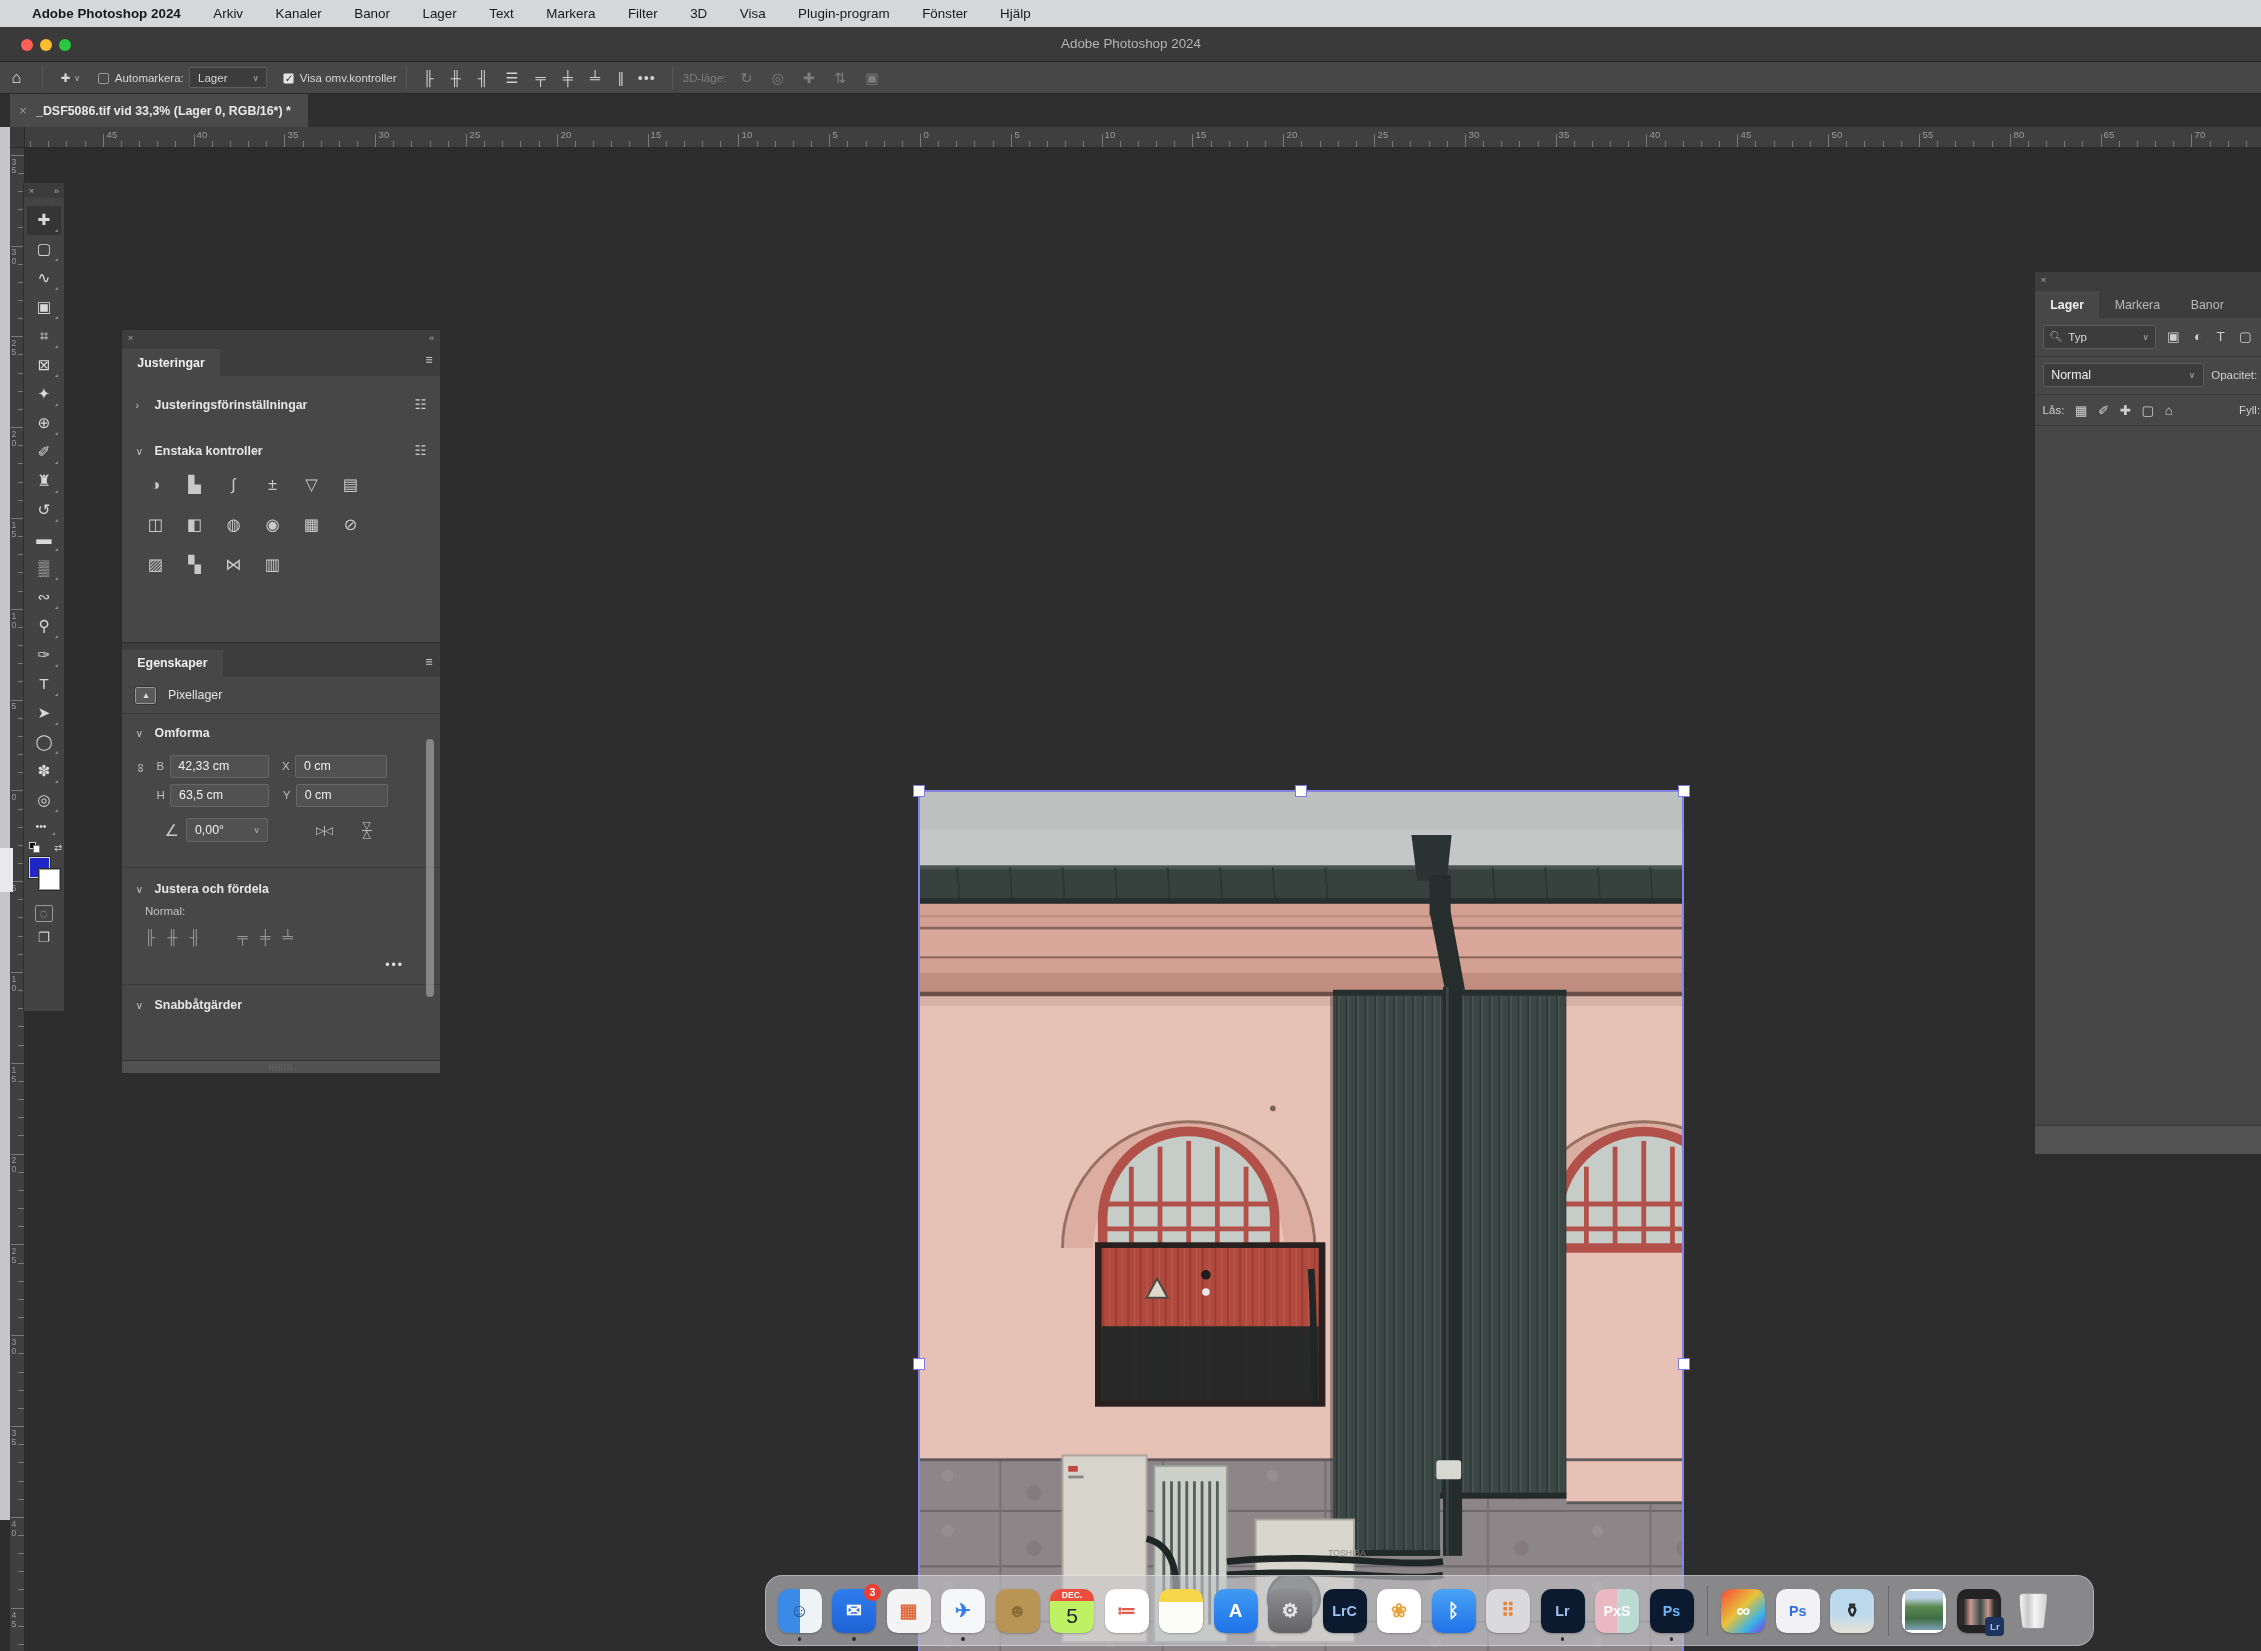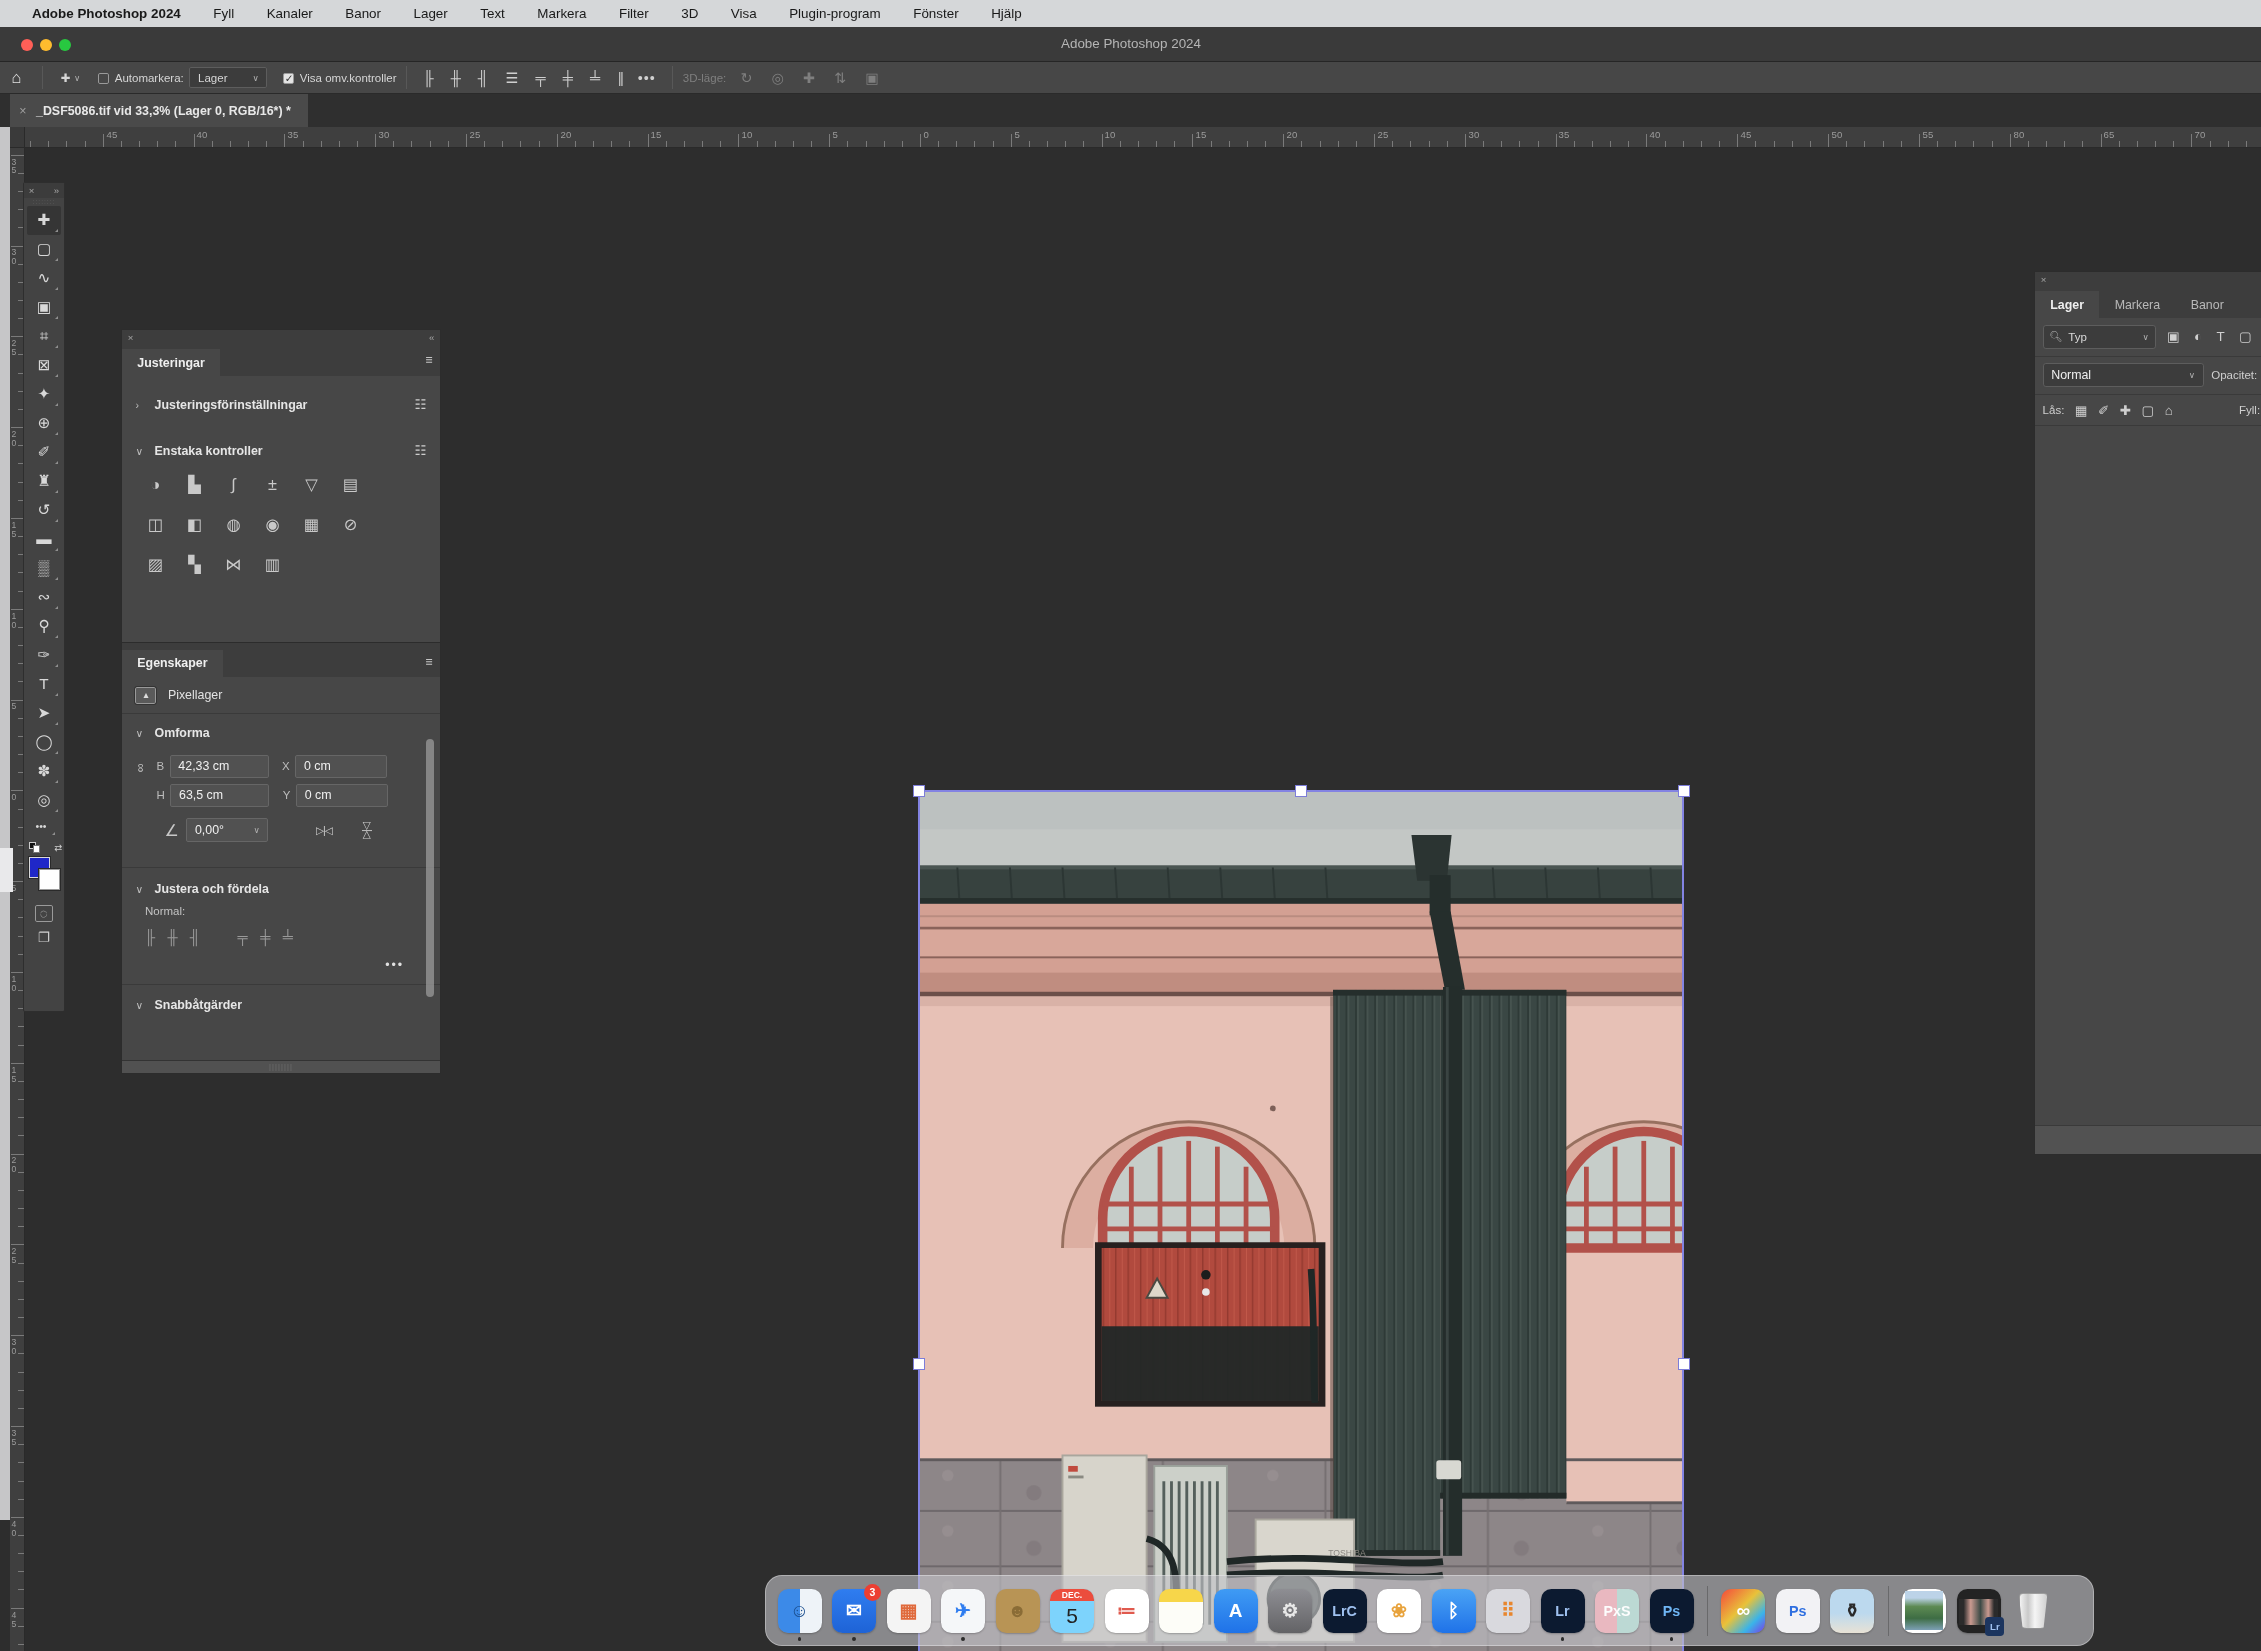--- a/index.html
+++ b/index.html
@@ -201,21 +201,21 @@
 </style>
 </head>
 <body>
 
 <div id="stage">
 
   <div class="abs menubar">
     <span class="app-name menu-item">Adobe Photoshop 2024</span>
 
     <span class="menu-items" style="display:flex; gap:32.5px;">
-        <span class="menu-item">Fyll</span>
+        <span class="menu-item">Arkiv</span>
         <span class="menu-item">Kanaler</span>
         <span class="menu-item">Banor</span>
         <span class="menu-item">Lager</span>
         <span class="menu-item">Text</span>
         <span class="menu-item">Markera</span>
         <span class="menu-item">Filter</span>
         <span class="menu-item">3D</span>
         <span class="menu-item">Visa</span>
         <span class="menu-item">Plugin-program</span>
         <span class="menu-item">Fönster</span>
@@ -870,21 +870,21 @@
     </div>
     <div class="lp-foot"></div>
   </div>
 
   <div class="abs dock">
       <div class="dock-tile running" style="background: linear-gradient(90deg, rgb(60, 138, 232) 50%, rgb(238, 243, 248) 50%); color: rgb(27, 79, 143);">☺</div>
       <div class="dock-tile running" style="background: linear-gradient(rgb(47, 125, 240), rgb(30, 99, 214));">✉<span class="badge">3</span></div>
       <div class="dock-tile" style="background: rgb(244, 244, 244); color: rgb(224, 106, 60);">▦</div>
       <div class="dock-tile running" style="background: rgb(245, 247, 249); color: rgb(47, 125, 240);">✈</div>
       <div class="dock-tile" style="background: rgb(184, 148, 85); color: rgb(138, 108, 54);">☻</div>
-      <div class="dock-tile cal-tile" style="background: #7dd3fc;">
+      <div class="dock-tile cal-tile" style="background: #bef264;">
         <div class="cal-month">DEC.</div>
         <div class="cal-day">5</div>
       </div>
       <div class="dock-tile" style="background: rgb(255, 255, 255); color: rgb(224, 90, 78);">≔</div>
       <div class="dock-tile notes-tile">
         <div class="notes-top"></div>
         <div class="notes-body"></div>
       </div>
       <div class="dock-tile" style="background: linear-gradient(rgb(63, 155, 244), rgb(31, 114, 232));">A</div>
       <div class="dock-tile" style="background: linear-gradient(rgb(142, 142, 147), rgb(99, 99, 102)); color: rgb(232, 232, 232);">⚙</div>

